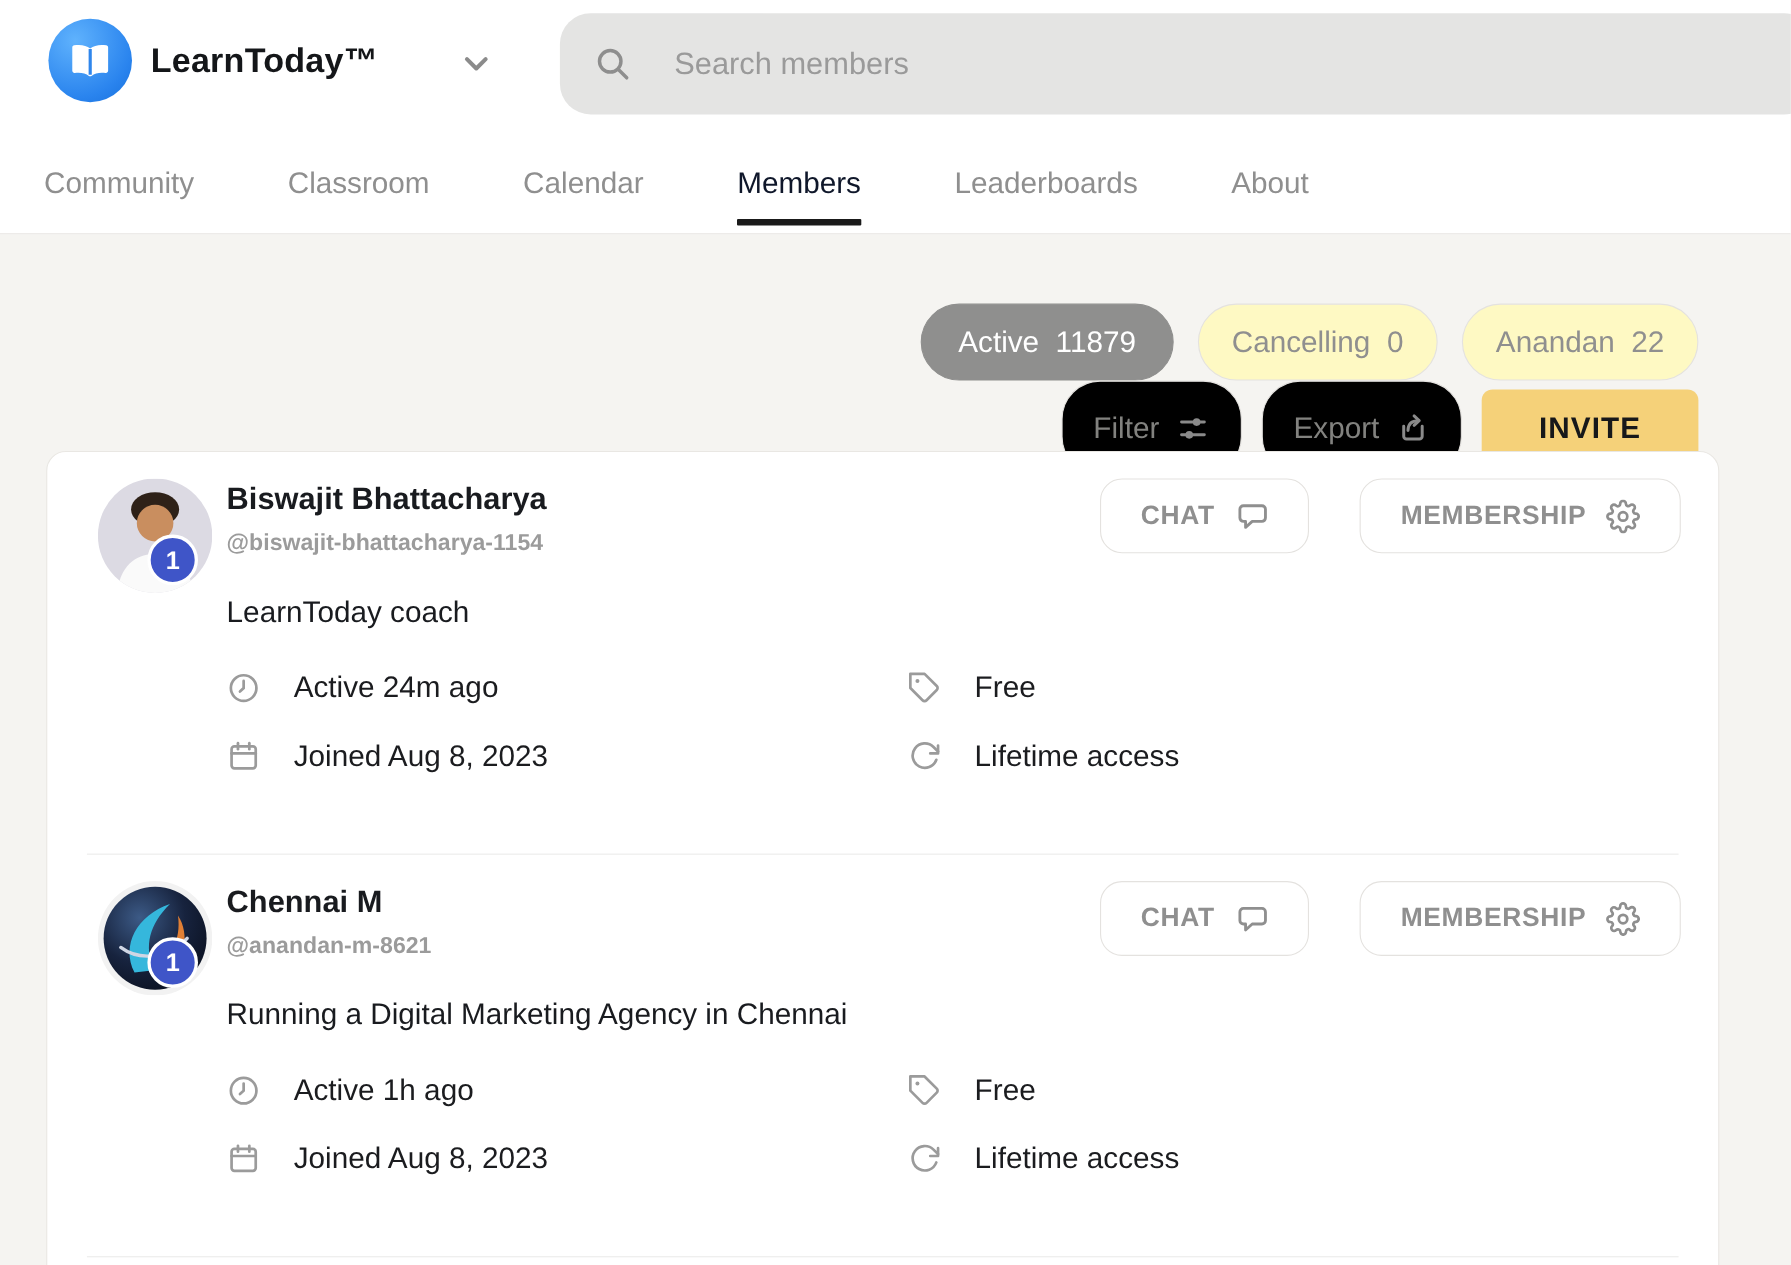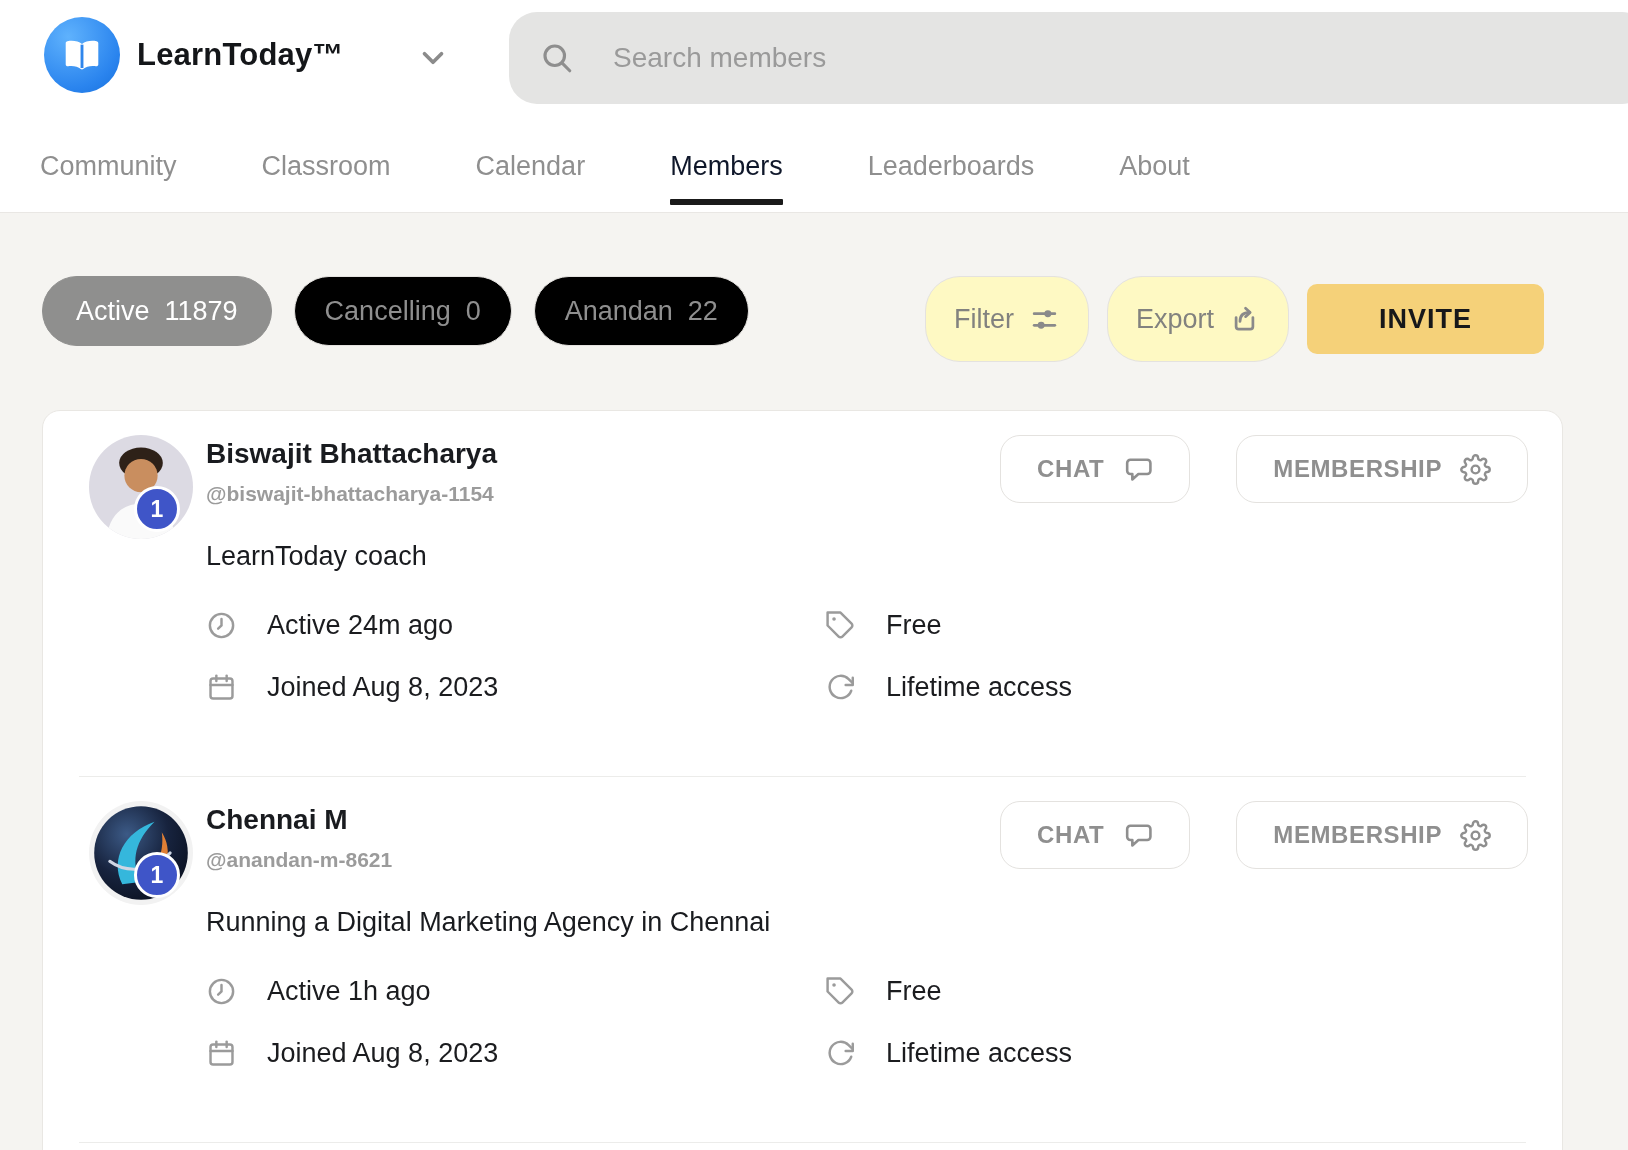--- a/index.html
+++ b/index.html
@@ -55,42 +55,42 @@
   }
   .nav-item.active { color:#0f172a; font-weight:400; }
   .nav-item.active::after {
     content:""; position:absolute; left:0; right:0; bottom:8px; height:6px;
     background:#1a1a1a; border-radius:1px;
   }
 
   
   .toolbar {
     position:absolute; left:42px; right:84px; top:276px; height:70px;
-    display:flex; align-items:flex-start; justify-content:space-between;
+    display:flex; align-items:flex-end; justify-content:space-between;flex-direction:column;
   }
   .seg-group { display:flex; gap:22px; align-items:center; }
   .segment {
     height:70px; border-radius:35px; padding:0 30px;
     display:flex; align-items:center; gap:15px;
-    background:#000000; border:1.5px solid #e4e2df;
+    background:#fef9c3; border:1.5px solid #e4e2df;
     font-size:27px; color:#8f8f8f; cursor:pointer; white-space:nowrap;
   }
   .segment.selected {
     background:#8f8f8e; border-color:#8f8f8e; color:#ffffff; padding:0 33px;
   }
   .right-group { display:flex; gap:18px; align-items:center; }
   .pill-btn {
     height:86px; border-radius:35px; padding:0 28px;
     display:flex; align-items:center; gap:15px;
-    background:#fef9c3; border:1.5px solid #e4e2df;
+    background:#000000; border:1.5px solid #e4e2df;
     font-size:27px; color:#82827f; cursor:pointer;
   }
   .pill-btn .b-icon { width:31px; height:31px; color:#8a8a8a; }
   .btn-invite {
-    height:70px; border-radius:10px; padding:0 72px;
+    height:70px; border-radius:10px; padding:0 52px;
     background:#f5d179; border:none;
     display:flex; align-items:center;
     font-size:27px; font-weight:700; letter-spacing:1px; color:#17181a;
     cursor:pointer; font-family:inherit;
   }
 
   
   .card {
     position:absolute; left:42px; top:410px; width:1521px; height:920px;
     background:#ffffff; border:1.5px solid #e9e7e3; border-radius:18px;

